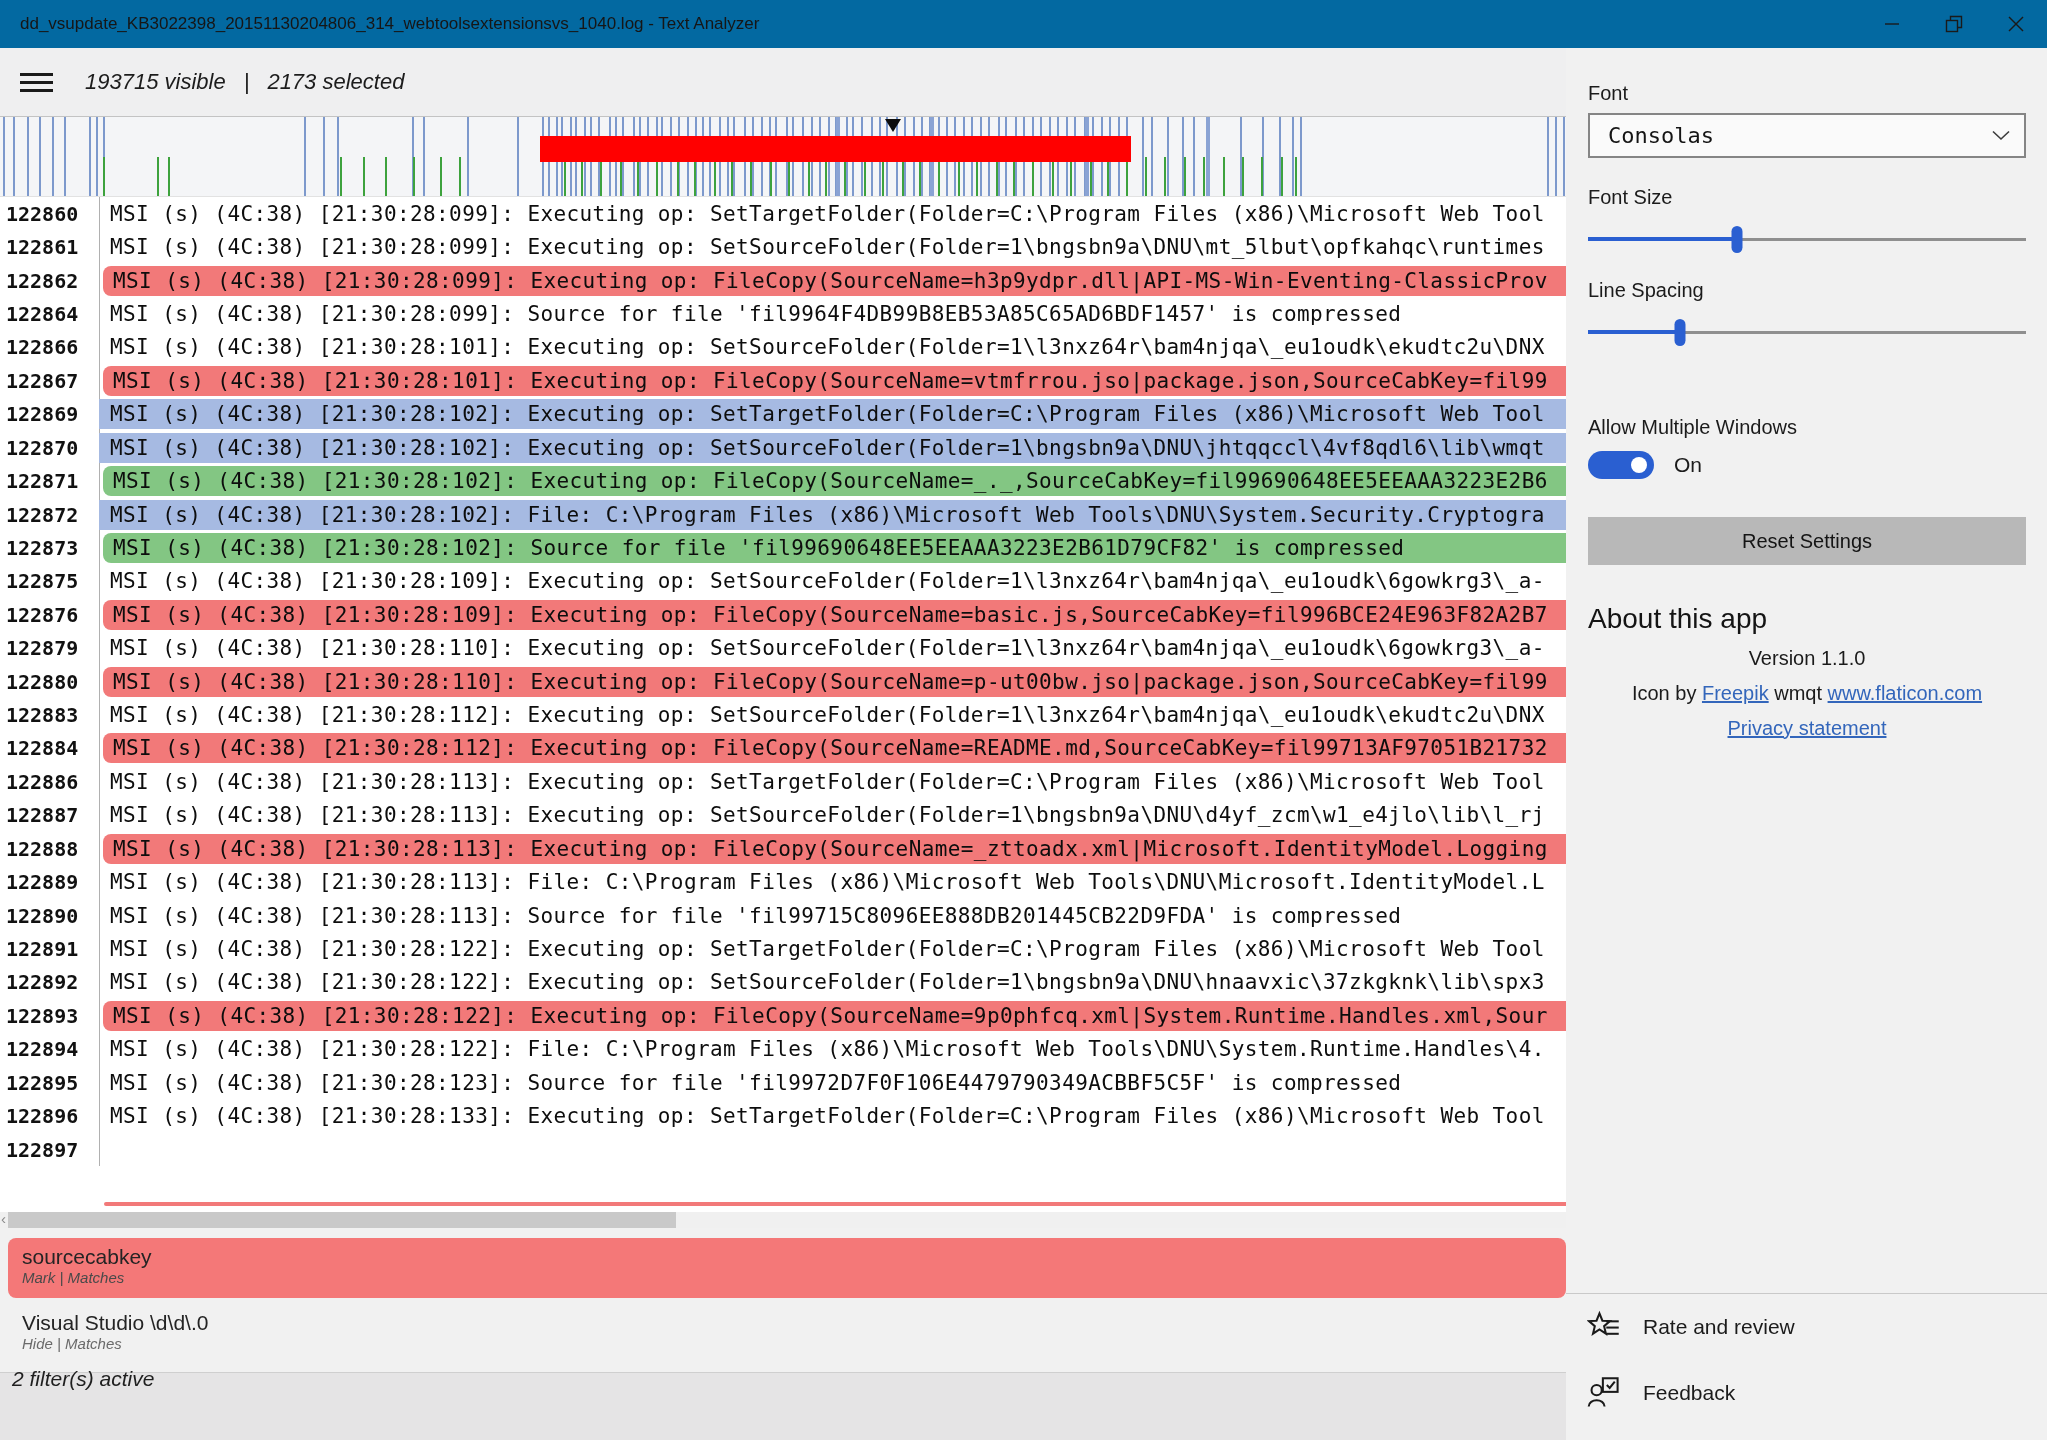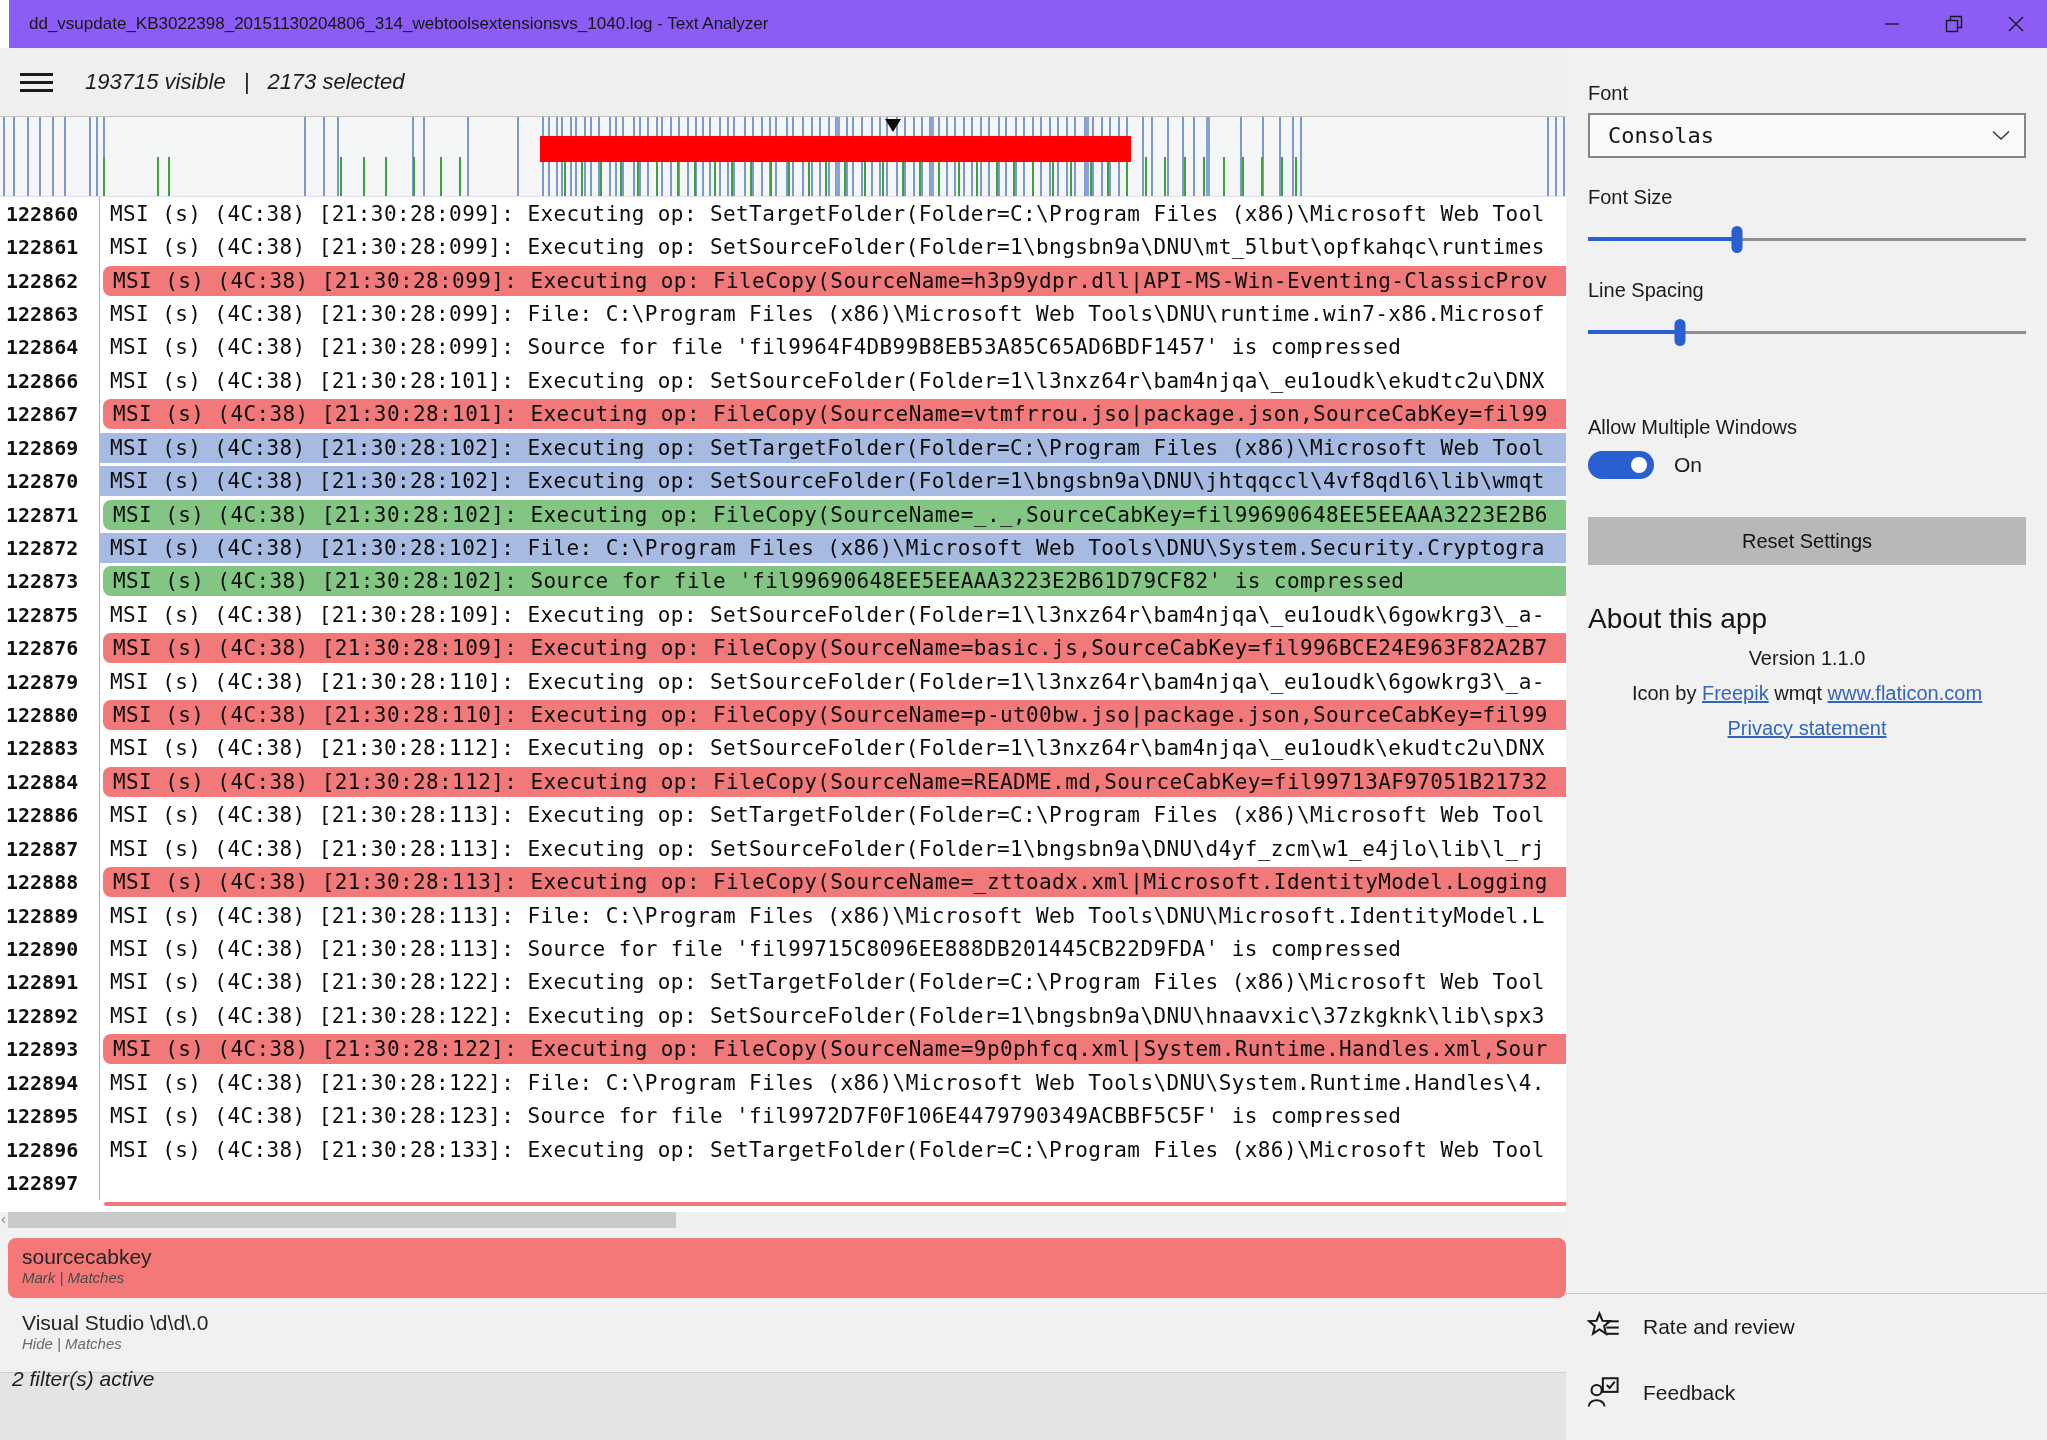--- a/index.html
+++ b/index.html
@@ -1,21 +1,21 @@
 <!DOCTYPE html>
 <html style="--accent-blue: #2a5fd1; --red-highlight: #f27979; --blue-highlight: #a6bae2; --green-highlight: #83c683; --minimap-red: #ff0000; --minimap-blue: #7d99cc; --minimap-green: #3da23d; --filter-red: #f47878; --link-blue: #3366bb;"><head>
 <meta charset="utf-8">
 <style>
   * { margin:0; padding:0; box-sizing:border-box; }
   html,body { width:2047px; height:1440px; overflow:hidden; background:#fff;
     font-family:"Liberation Sans", sans-serif; color:#1a1a1a; }
   .app { width:2047px; height:1440px; display:flex; flex-direction:column; }
 
   
-  .titlebar { height:48px; background:#8b5cf6; display:flex; align-items:center; flex:0 0 48px;margin-left:9px; }
+  .titlebar { height:48px; background:#0369a1; display:flex; align-items:center; flex:0 0 48px; }
   .title-text { font-size:17px; color:#161616; padding-left:20px; flex:1;
     white-space:nowrap; overflow:hidden; }
   .win-btn { width:62px; height:48px; display:flex; align-items:center; justify-content:center; }
   .win-btn svg { display:block; }
 
   .content { flex:1; display:flex; min-height:0; }
   .left { width:1566px; flex:0 0 1566px; display:flex; flex-direction:column; background:#ffffff; min-height:0; }
 
   
   .toolbar { height:68px; flex:0 0 68px; background:#efeff0; display:flex; align-items:center; }
@@ -303,24 +303,20 @@
           </div>
           <div class="lrow">
             <span class="lnum">122861</span>
             <span class="ltxt">MSI (s) (4C:38) [21:30:28:099]: Executing op: SetSourceFolder(Folder=1\bngsbn9a\DNU\mt_5lbut\opfkahqc\runtimes</span>
           </div>
           <div class="lrow">
             <span class="lnum">122862</span>
             <span class="ltxt mark-red">MSI (s) (4C:38) [21:30:28:099]: Executing op: FileCopy(SourceName=h3p9ydpr.dll|API-MS-Win-Eventing-ClassicProv</span>
           </div>
           <div class="lrow">
-            <span class="lnum">122863</span>
-            <span class="ltxt">MSI (s) (4C:38) [21:30:28:099]: File: C:\Program Files (x86)\Microsoft Web Tools\DNU\runtime.win7-x86.Microsof</span>
-          </div>
-          <div class="lrow">
             <span class="lnum">122864</span>
             <span class="ltxt">MSI (s) (4C:38) [21:30:28:099]: Source for file 'fil9964F4DB99B8EB53A85C65AD6BDF1457' is compressed</span>
           </div>
           <div class="lrow">
             <span class="lnum">122866</span>
             <span class="ltxt">MSI (s) (4C:38) [21:30:28:101]: Executing op: SetSourceFolder(Folder=1\l3nxz64r\bam4njqa\_eu1oudk\ekudtc2u\DNX</span>
           </div>
           <div class="lrow">
             <span class="lnum">122867</span>
             <span class="ltxt mark-red">MSI (s) (4C:38) [21:30:28:101]: Executing op: FileCopy(SourceName=vtmfrrou.jso|package.json,SourceCabKey=fil99</span>

